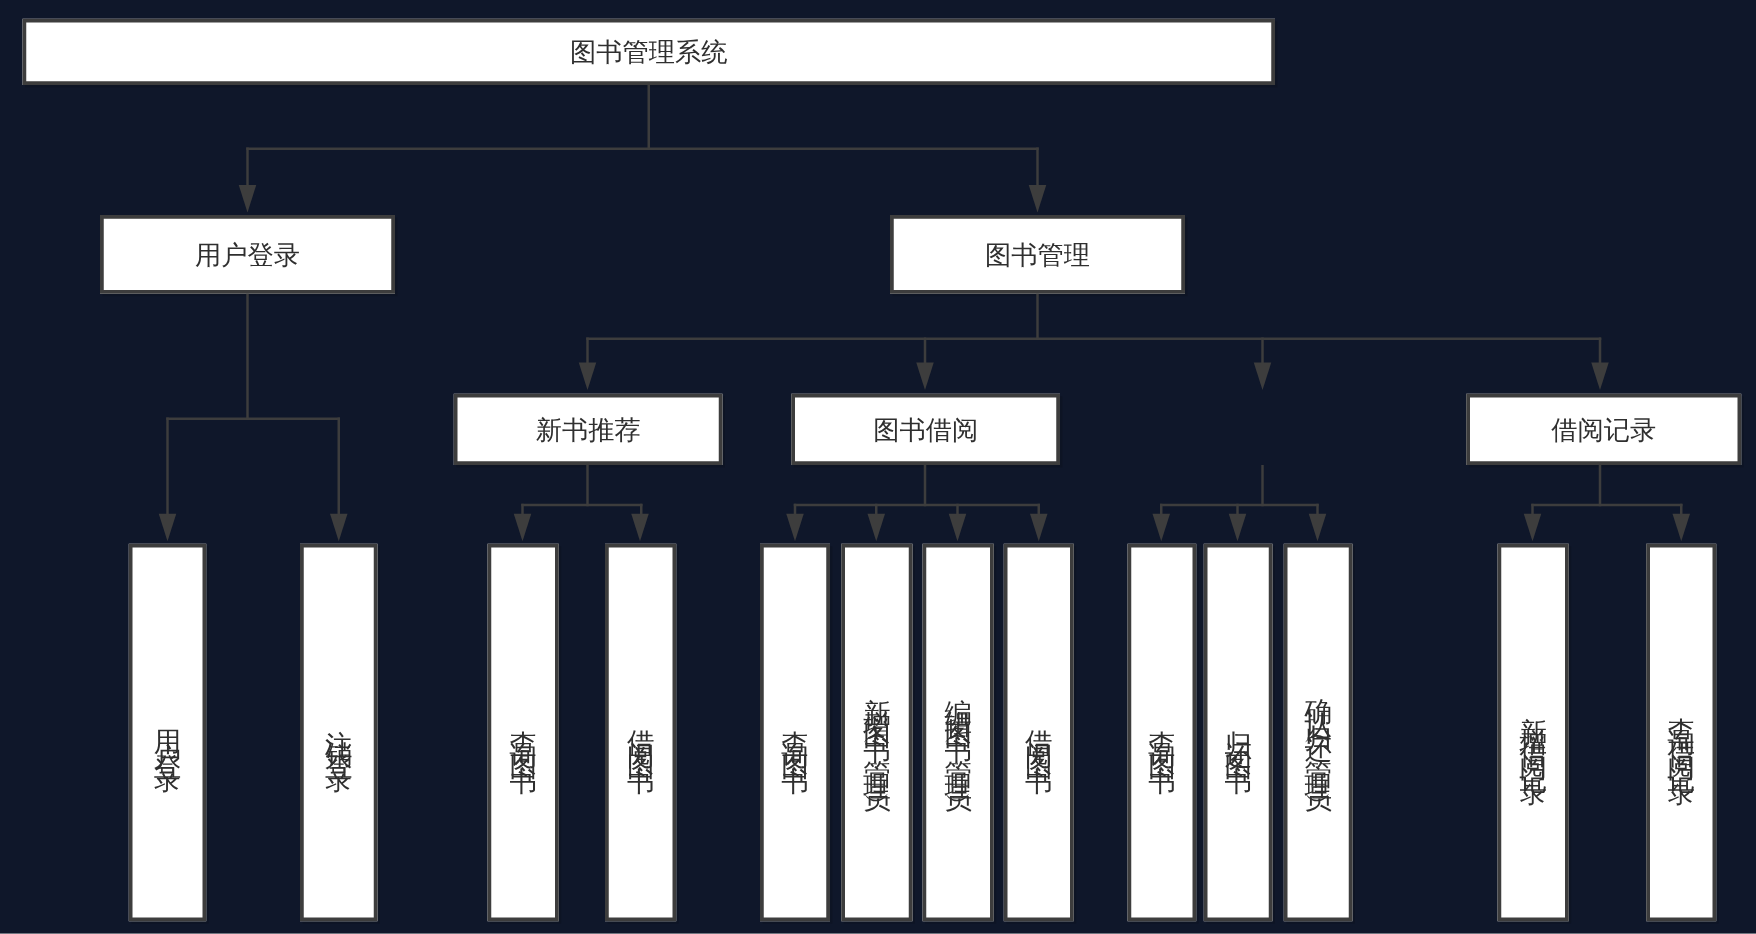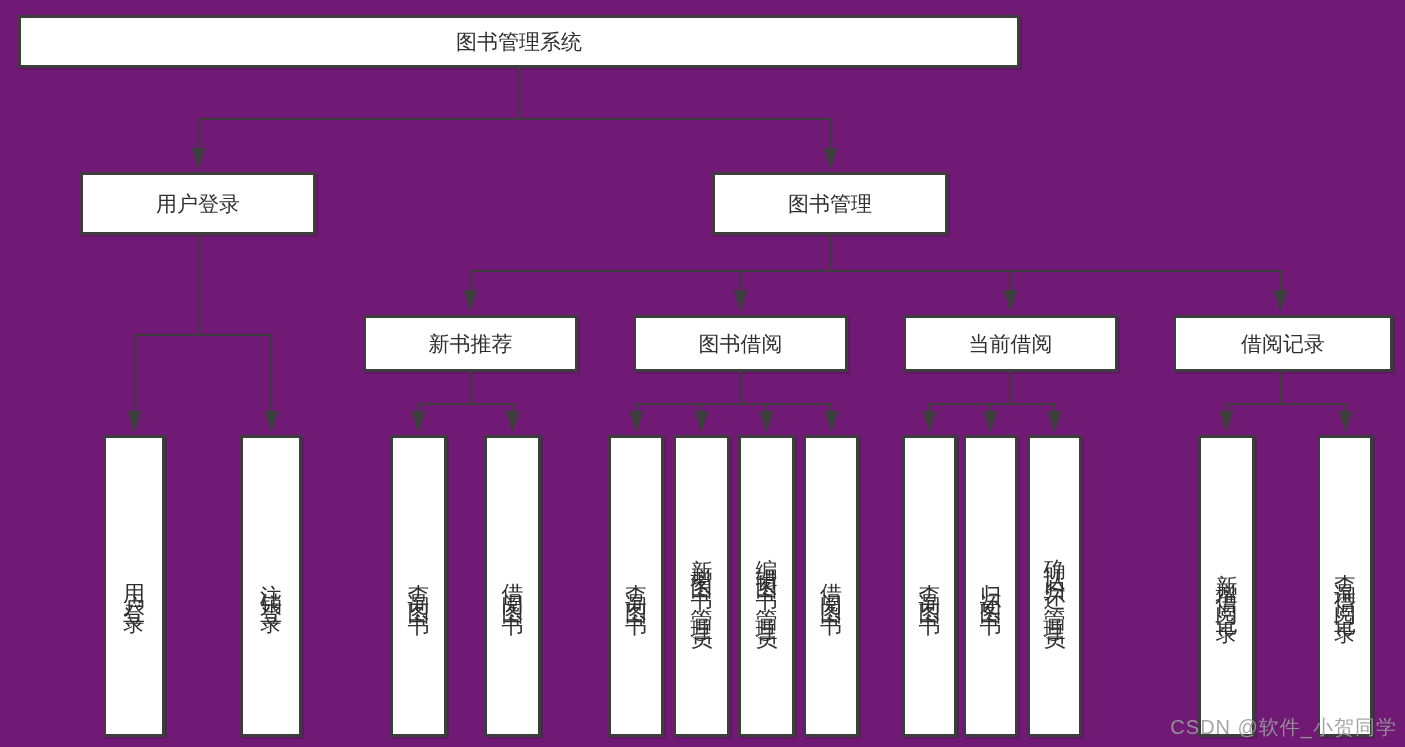--- a/index.html
+++ b/index.html
@@ -1,20 +1,20 @@
 <!DOCTYPE html>
 <html><head>
 <meta charset="utf-8">
 <style>
   html, body { margin: 0; padding: 0; background: #ffffff; }
   .canvas {
     position: relative;
     width: 1405px;
     height: 747px;
-    background: #701a75;
+    background: #0f172a;
     font-family: "Liberation Sans", sans-serif;
     overflow: hidden;
   }
   .node {
     position: absolute;
     box-sizing: border-box;
     border: 3px solid #3d3d3d;
     background: #ffffff;
     display: flex;
     align-items: center;
@@ -64,23 +64,20 @@
   </div>
   <div class="node wide" style="left:712px; top:172px; width:236px; height:63px;font-family:Liberation Serif, serif;">
     <span class="lbl">图书管理</span>
   </div>
 
   <div class="node wide" style="left:363px; top:315px; width:215px; height:57px;">
     <span class="lbl">新书推荐</span>
   </div>
   <div class="node wide" style="left:633px; top:315px; width:215px; height:57px;">
     <span class="lbl">图书借阅</span>
-  </div>
-  <div class="node wide" style="left:903px; top:315px; width:215px; height:57px;">
-    <span class="lbl">当前借阅</span>
   </div>
   <div class="node wide" style="left:1173px; top:315px; width:220px; height:57px;">
     <span class="lbl">借阅记录</span>
   </div>
 
   <div class="node tall" style="left:103px; top:435px; width:62px; height:302px;">
     <span class="lbl">用户登录</span>
   </div>
   <div class="node tall" style="left:240px; top:435px; width:62px; height:302px;">
     <span class="lbl">注销登录</span>
@@ -175,15 +172,14 @@
   <div class="vl" style="left:1053px; top:403px; height:10px;"></div>
   <div class="arrow" style="left:1047px; top:411px;"></div>
 
   <div class="vl" style="left:1279px; top:372px; height:33px;"></div>
   <div class="hl" style="left:1225px; top:403px; width:121px;"></div>
   <div class="vl" style="left:1225px; top:403px; height:10px;"></div>
   <div class="arrow" style="left:1219px; top:411px;"></div>
   <div class="vl" style="left:1344px; top:403px; height:10px;"></div>
   <div class="arrow" style="left:1338px; top:411px;"></div>
 
-  <div class="watermark">CSDN @软件_小贺同学</div>
 
 </div>
 
 </body></html>

